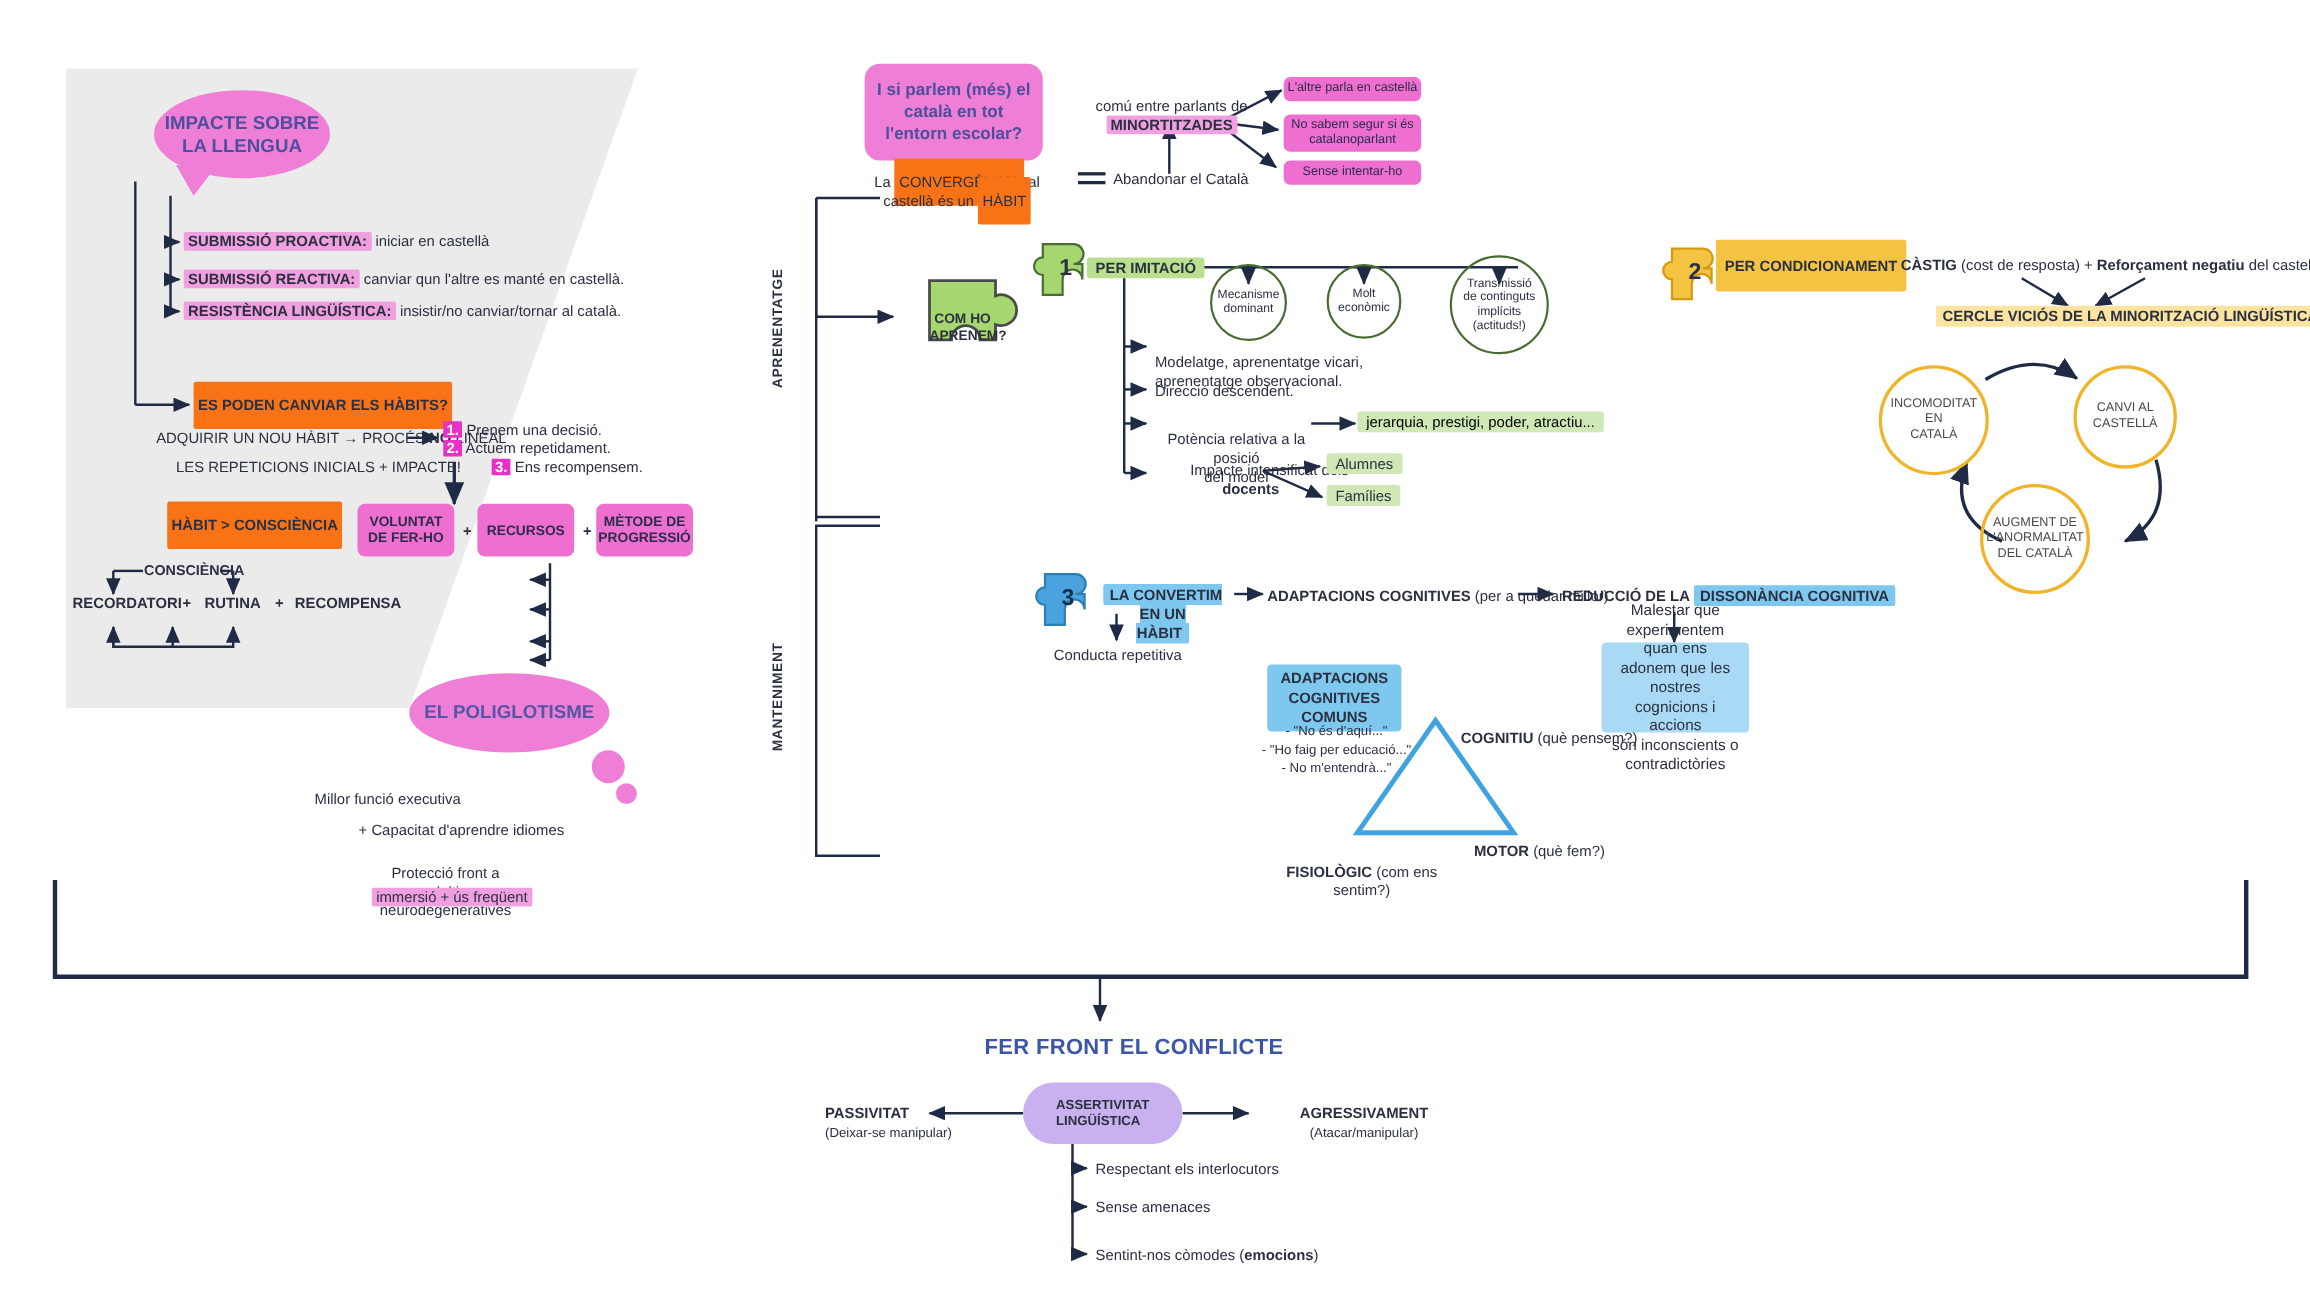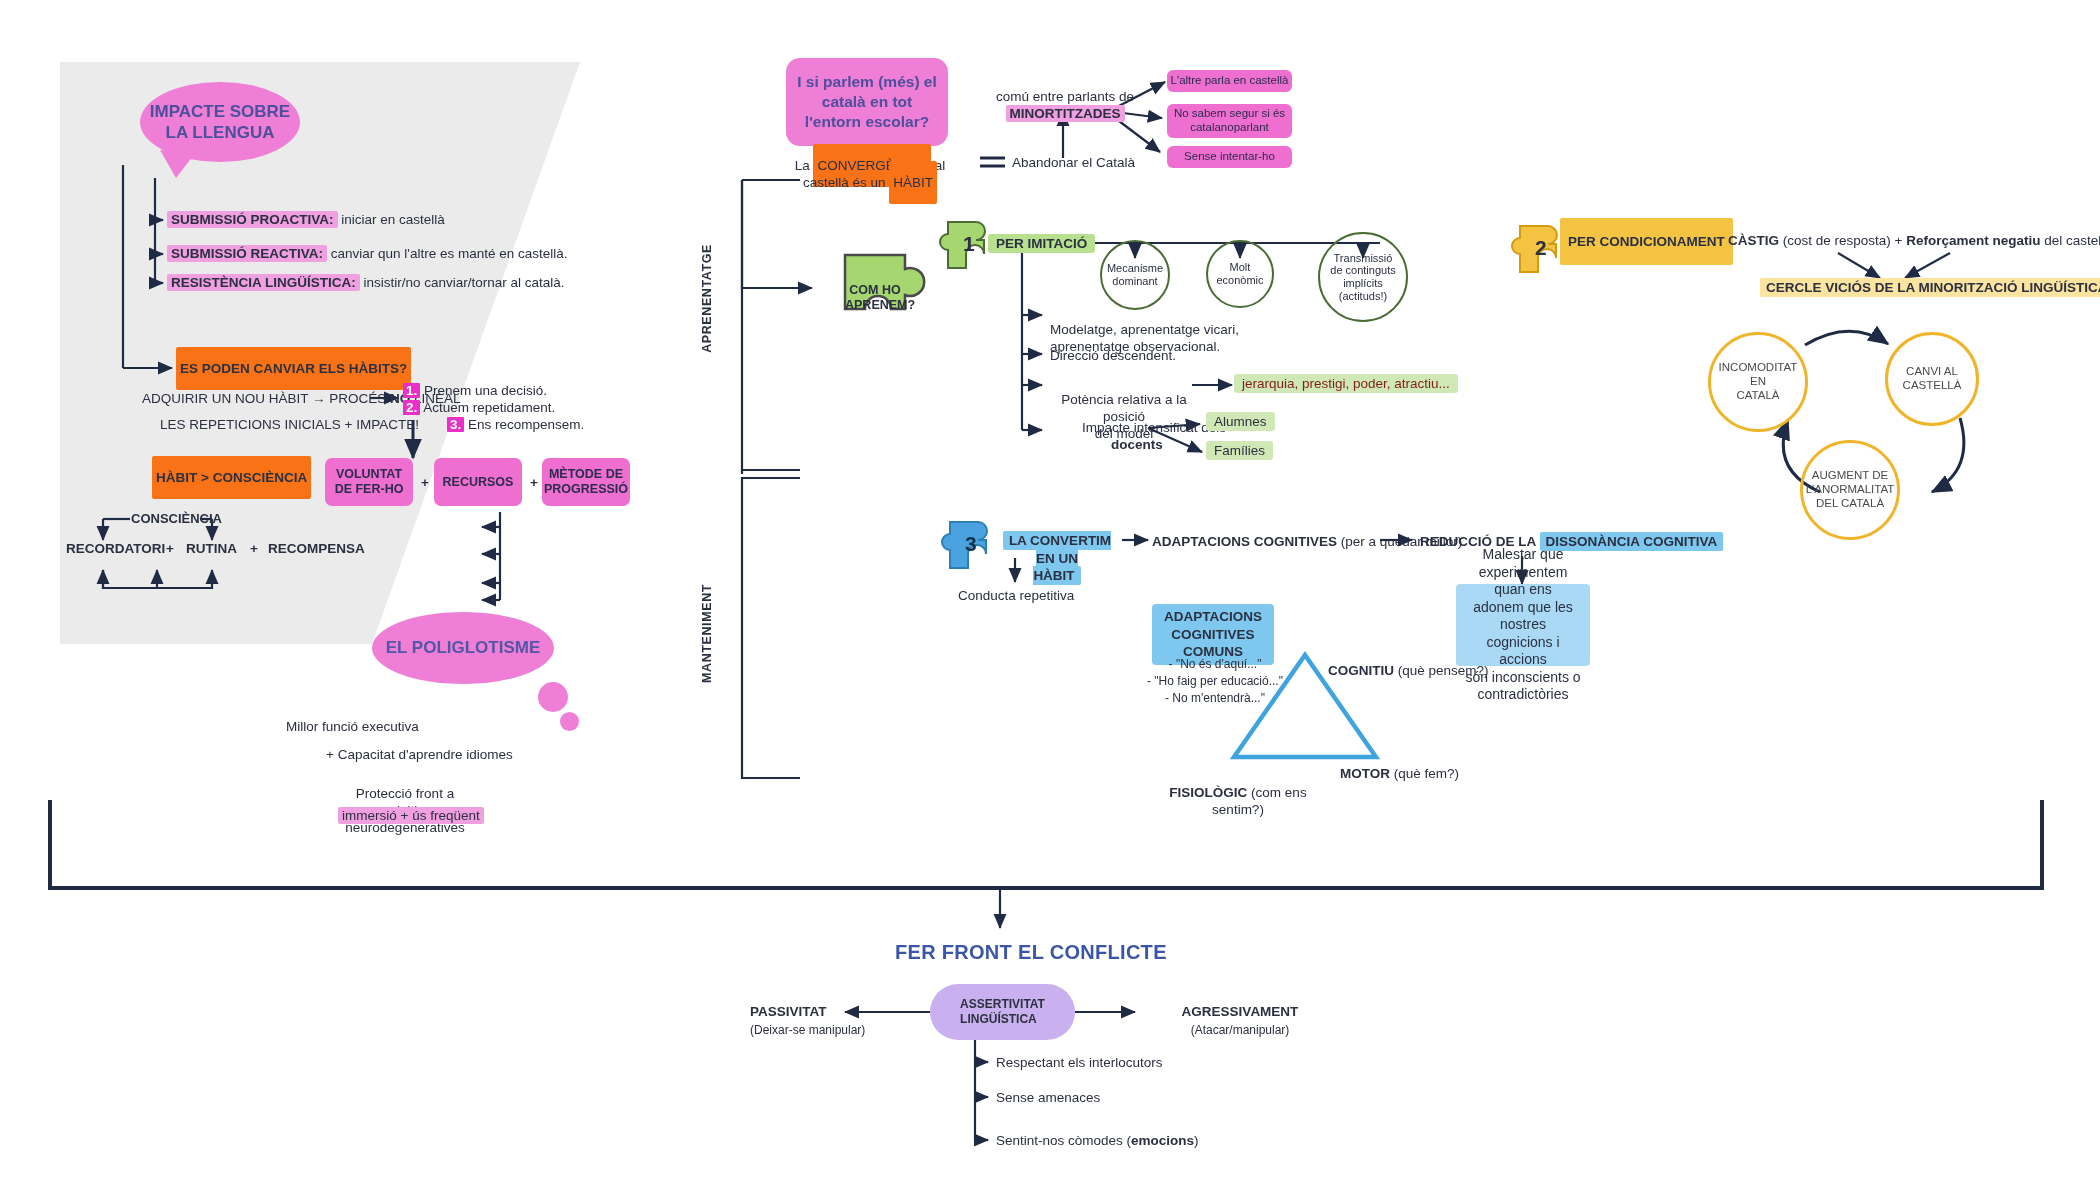--- a/index.html
+++ b/index.html
@@ -343,21 +343,21 @@
   <div class="t tc" style="left:1050px; top:375px; width:148px; text-align:center; white-space:pre-line; line-height:1.25;">
     <span style="white-space:pre-line">Potència relativa a la posició
 del model</span>
   </div>
   <div class="t tc" style="left:1050px; top:420px; width:110px; text-align:center; line-height:1.25;margin-left:32px;">
     <span>Impacte intensificat dels</span><br>
     <span class="b">docents</span>
   </div>
 
   <div class="t" style="left:1234px; top:376px;">
-    <span class="hl-green" style="color:#7f1d1d;">jerarquia, prestigi, poder, atractiu...</span>
+    <span class="hl-green" style="color:#000000;">jerarquia, prestigi, poder, atractiu...</span>
   </div>
   <div class="t" style="left:1206px; top:414px;">
     <span class="hl-green">Alumnes</span>
   </div>
   <div class="t" style="left:1206px; top:443px;">
     <span class="hl-green">Famílies</span>
   </div>
 
   <svg class="over">
     <path d="M1520,226 h28 a9,9 0 1,1 0,18 h8 v14 a9,9 0 1,0 -18,0 v14 h-18 v-18 a8,8 0 1,1 0,-16 z" fill="#f5c342" stroke="#d49a10" stroke-width="2"></path>

